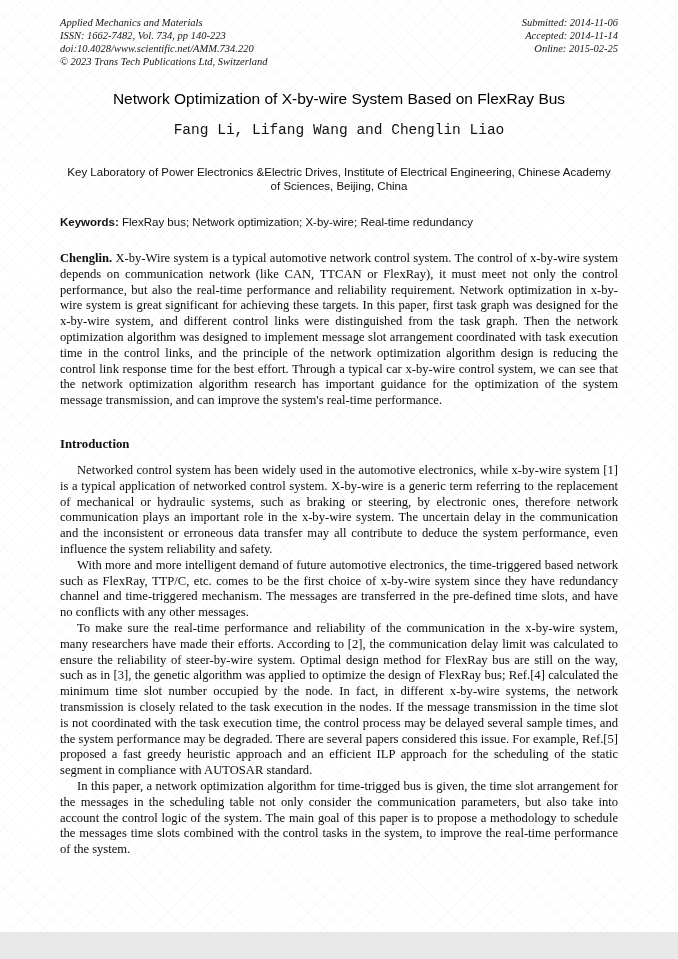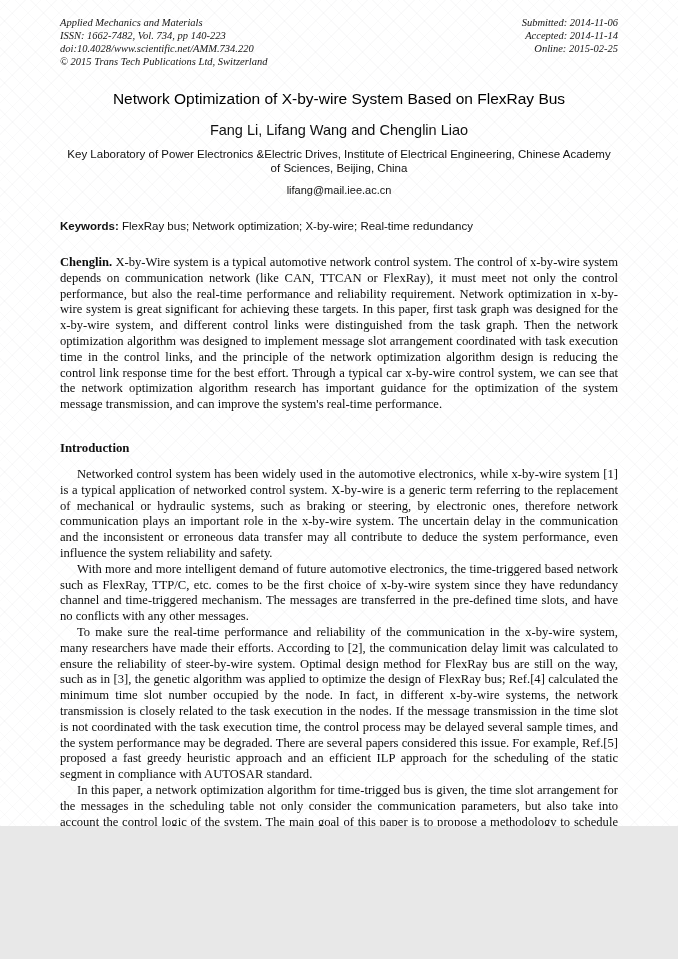--- a/index.html
+++ b/index.html
@@ -3,21 +3,21 @@
 <meta charset="utf-8">
 <style>
   html, body {
     margin: 0;
     padding: 0;
     background: #e8e8e8;
   }
   .page {
     position: relative;
     width: 678px;
-    height: 826px;
+    height: 932px;
     margin: 0 auto;
     background-color: #ffffff;
     background-image:
       repeating-linear-gradient(45deg, rgba(140,140,150,0.045) 0 1px, transparent 1px 11px),
       repeating-linear-gradient(-45deg, rgba(140,140,150,0.045) 0 1px, transparent 1px 11px);
     box-sizing: border-box;
     padding: 16px 60px 20px 60px;
     overflow: hidden;
     color: #111;
   }
@@ -38,26 +38,26 @@
     text-align: center;
     font-family: "Liberation Sans", "DejaVu Sans", sans-serif;
     font-weight: normal;
     font-size: 15.5px;
     line-height: 18px;
     color: #000;
   }
   .authors {
     margin-top: 14px;
     text-align: center;
-    font-family: Liberation Sans, sans-serif;
+    font-family: Liberation Mono, monospace;
     font-size: 14.5px;
     line-height: 17px;
   }
   .affiliation {
-    margin-top: 8px;
+    margin-top: 26px;
     text-align: center;
     font-family: "Liberation Sans", "DejaVu Sans", sans-serif;
     font-size: 11.5px;
     line-height: 14px;
     padding: 0 4px;
   }
   .email {
     margin-top: 9px;
     text-align: center;
     font-family: "Liberation Sans", "DejaVu Sans", sans-serif;
@@ -98,36 +98,35 @@
 </head>
 <body>
 
 <div class="page">
 
   <div class="jheader">
     <div class="left">
       <div>Applied Mechanics and Materials</div>
       <div>ISSN: 1662-7482, Vol. 734, pp 140-223</div>
       <div>doi:10.4028/www.scientific.net/AMM.734.220</div>
-      <div>© 2015 Trans Tech Publications Ltd, Switzerland</div>
+      <div>© 2023 Trans Tech Publications Ltd, Switzerland</div>
     </div>
     <div class="right">
       <div>Submitted: 2014-11-06</div>
       <div>Accepted: 2014-11-14</div>
       <div>Online: 2015-02-25</div>
     </div>
   </div>
 
   <div class="title">Network Optimization of X-by-wire System Based on FlexRay Bus</div>
 
   <div class="authors">Fang Li, Lifang Wang and Chenglin Liao</div>
 
   <div class="affiliation">Key Laboratory of Power Electronics &amp;Electric Drives, Institute of Electrical Engineering, Chinese Academy of Sciences, Beijing, China</div>
 
-  <div class="email">lifang@mail.iee.ac.cn</div>
 
   <div class="keywords">
     <span class="kw-label">Keywords:</span>
     <span> </span>
     <span>FlexRay bus; Network optimization; X-by-wire; Real-time redundancy</span>
   </div>
 
   <div class="serif-block abstract">
     <span class="ab-label">Chenglin.</span>
     <span> </span>

